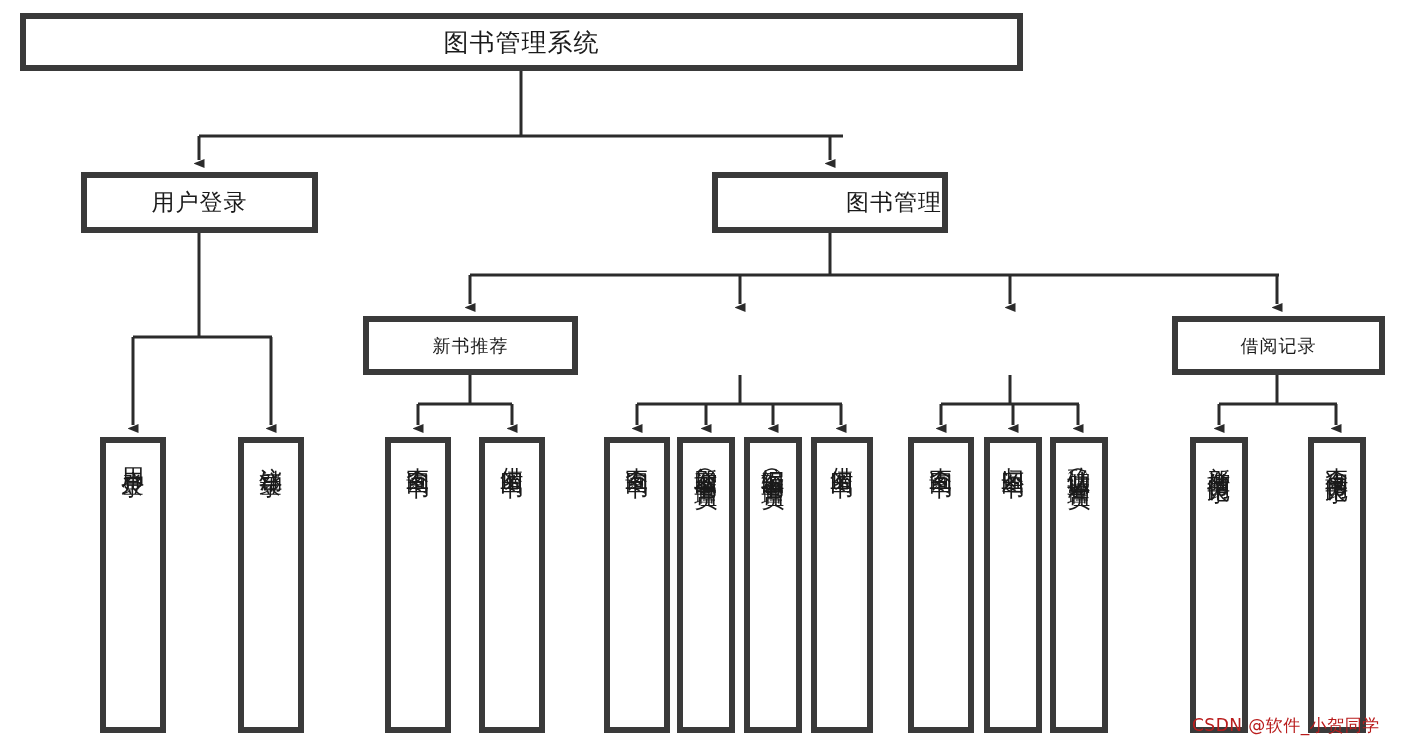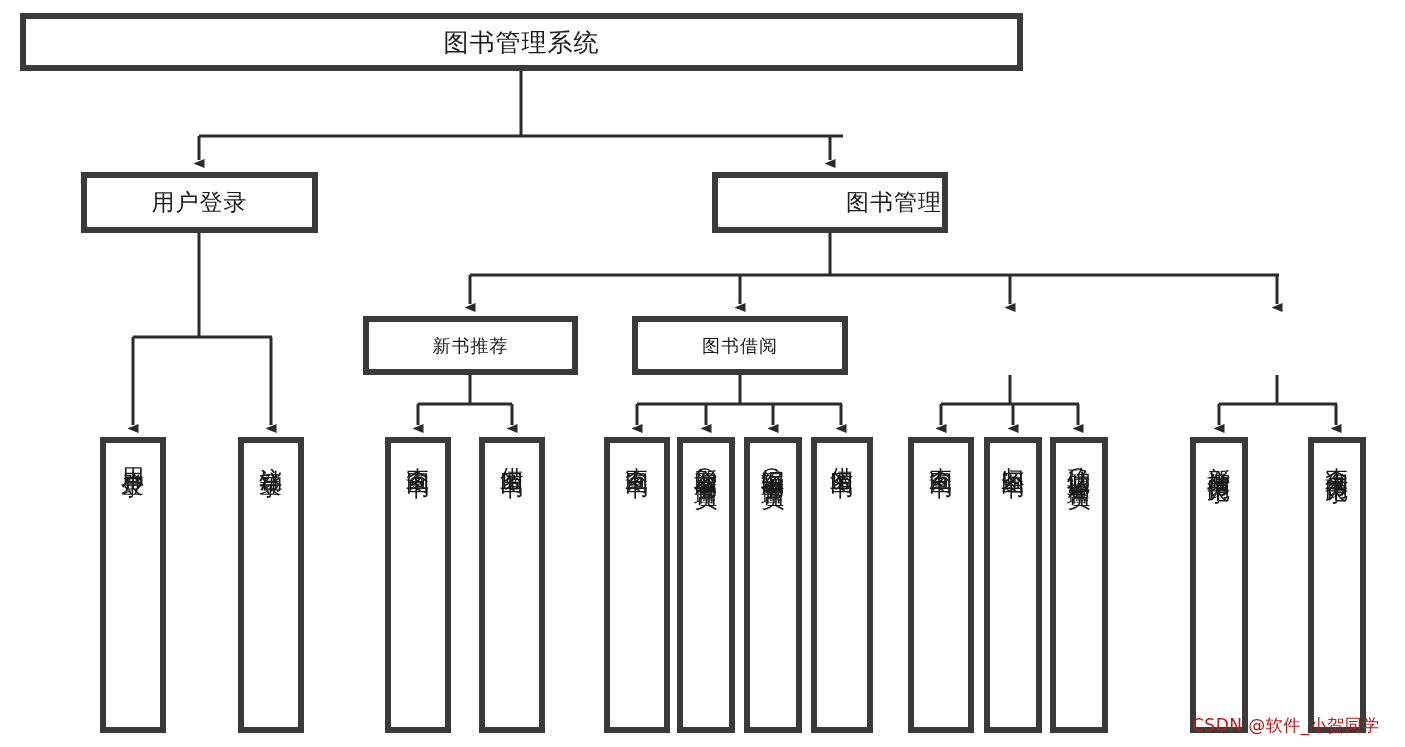--- a/index.html
+++ b/index.html
@@ -130,22 +130,22 @@
   <div class="node level-1" style="left: 81px; top: 172px; width: 237px; height: 61px; border-color: rgb(58, 58, 58); background: rgb(255, 255, 255); color: rgb(26, 26, 26);">
     <span class="htext">用户登录</span>
   </div>
   <div class="node level-1" style="left: 712px; top: 172px; width: 236px; height: 61px; border-color: rgb(58, 58, 58); background: rgb(255, 255, 255); color: rgb(26, 26, 26); justify-content: flex-end;">
     <span class="htext">图书管理</span>
   </div>
 
   <div class="node level-2" style="left: 363px; top: 316px; width: 215px; height: 59px; border-color: rgb(58, 58, 58); background: rgb(255, 255, 255); color: rgb(26, 26, 26);">
     <span class="htext">新书推荐</span>
   </div>
-  <div class="node level-2" style="left: 632px; top: 316px; width: 216px; height: 59px; border-color: rgb(58, 58, 58); background: rgb(255, 255, 255); color: rgb(26, 26, 26);">
-    <span class="htext">图书借阅</span>
+  <div class="node level-2" style="left: 1172px; top: 316px; width: 213px; height: 59px; border-color: rgb(58, 58, 58); background: rgb(255, 255, 255); color: rgb(26, 26, 26);">
+    <span class="htext">借阅记录</span>
   </div>
 
   <div class="node leaf" style="left: 100px; top: 437px; width: 66px; height: 296px; border-color: rgb(58, 58, 58); background: rgb(255, 255, 255); color: rgb(26, 26, 26);">
     <span class="vtext">用户登录</span>
   </div>
   <div class="node leaf" style="left: 238px; top: 437px; width: 66px; height: 296px; border-color: rgb(58, 58, 58); background: rgb(255, 255, 255); color: rgb(26, 26, 26);">
     <span class="vtext">注销登录</span>
   </div>
   <div class="node leaf" style="left: 385px; top: 437px; width: 66px; height: 296px; border-color: rgb(58, 58, 58); background: rgb(255, 255, 255); color: rgb(26, 26, 26);">
     <span class="vtext">查询图书</span>

